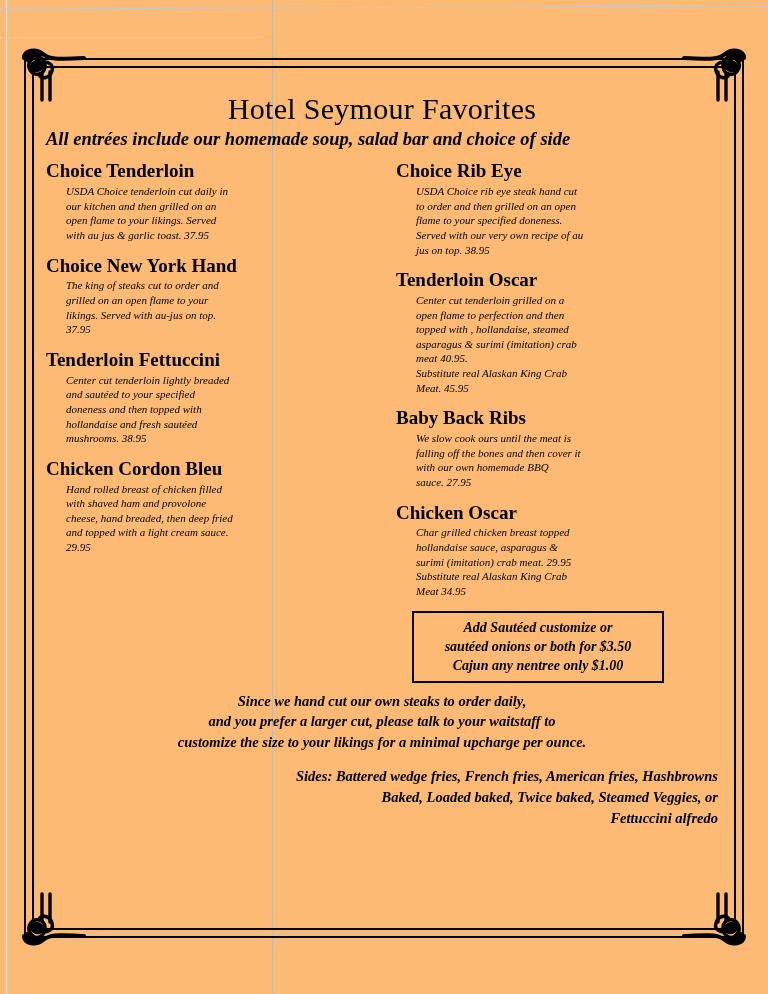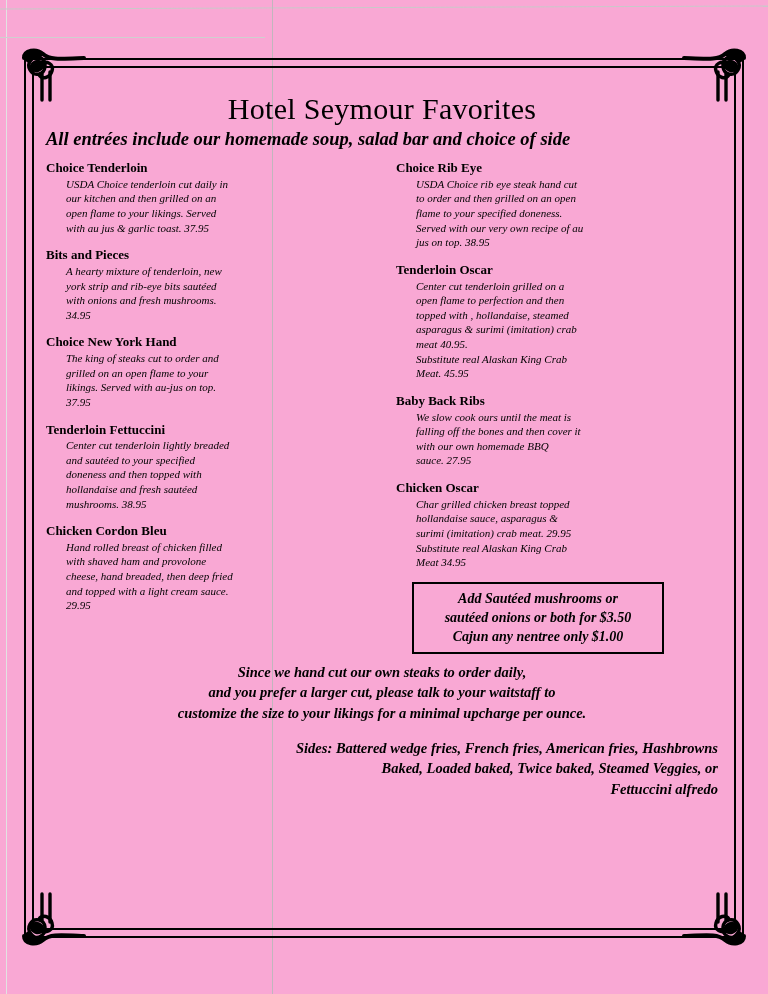--- a/index.html
+++ b/index.html
@@ -9,21 +9,21 @@
     background: #ffffff;
   }
   body {
     font-family: "Liberation Serif", "DejaVu Serif", serif;
     color: #000000;
   }
   #page {
     position: relative;
     width: 768px;
     height: 994px;
-    background: #f9a8d4;
+    background: #fdba74;
     overflow: hidden;
   }
 
   
   .scan-line-v {
     position: absolute;
     left: 272px;
     top: 0;
     width: 1px;
     height: 994px;
@@ -114,21 +114,21 @@
     justify-content: space-between;
     align-items: flex-start;
   }
   .col {
     width: 317px;
   }
   .col-right { width: 322px; }
 
   .item { margin-bottom: 12px; }
   .item-name {
-    font-size: 13px;
+    font-size: 19px;
     font-weight: bold;
     line-height: 1.2;
     margin-bottom: 1px;
   }
   .item-desc {
     font-size: 11px;
     font-weight: normal;
     font-style: italic;
     line-height: 1.33;
     padding-left: 20px;
@@ -244,27 +244,20 @@
       <div class="col col-left">
 
         <div class="item">
           <div class="item-name">Choice Tenderloin</div>
           <div class="item-desc">USDA Choice tenderloin cut daily in
 our kitchen and then grilled on an
 open flame to your likings. Served
 with au jus &amp; garlic toast.   37.95</div>
         </div>
 
-        <div class="item">
-          <div class="item-name">Bits and Pieces</div>
-          <div class="item-desc">A hearty mixture of tenderloin, new
-york strip and rib-eye bits sautéed
-with onions and fresh mushrooms.
-34.95</div>
-        </div>
 
         <div class="item">
           <div class="item-name">Choice New York Hand</div>
           <div class="item-desc">The king of steaks cut to order and
 grilled on an open flame to your
 likings. Served with au-jus on top.
 37.95</div>
         </div>
 
         <div class="item">
@@ -320,21 +313,21 @@
         <div class="item">
           <div class="item-name">Chicken Oscar</div>
           <div class="item-desc">Char grilled chicken breast topped
 hollandaise sauce, asparagus &amp;
 surimi (imitation) crab meat. 29.95
 Substitute real Alaskan King Crab
 Meat   34.95</div>
         </div>
 
         <div class="addon-box">
-          <div class="addon-line">Add Sautéed mushrooms or</div>
+          <div class="addon-line">Add Sautéed customize or</div>
           <div class="addon-line">sautéed onions or both for $3.50</div>
           <div class="addon-line">Cajun any nentree only $1.00</div>
         </div>
 
       </div>
 
     </div>
 
     <div class="footer-note">Since we hand cut our own steaks to order daily,
 and you prefer a larger cut, please talk to your waitstaff to

